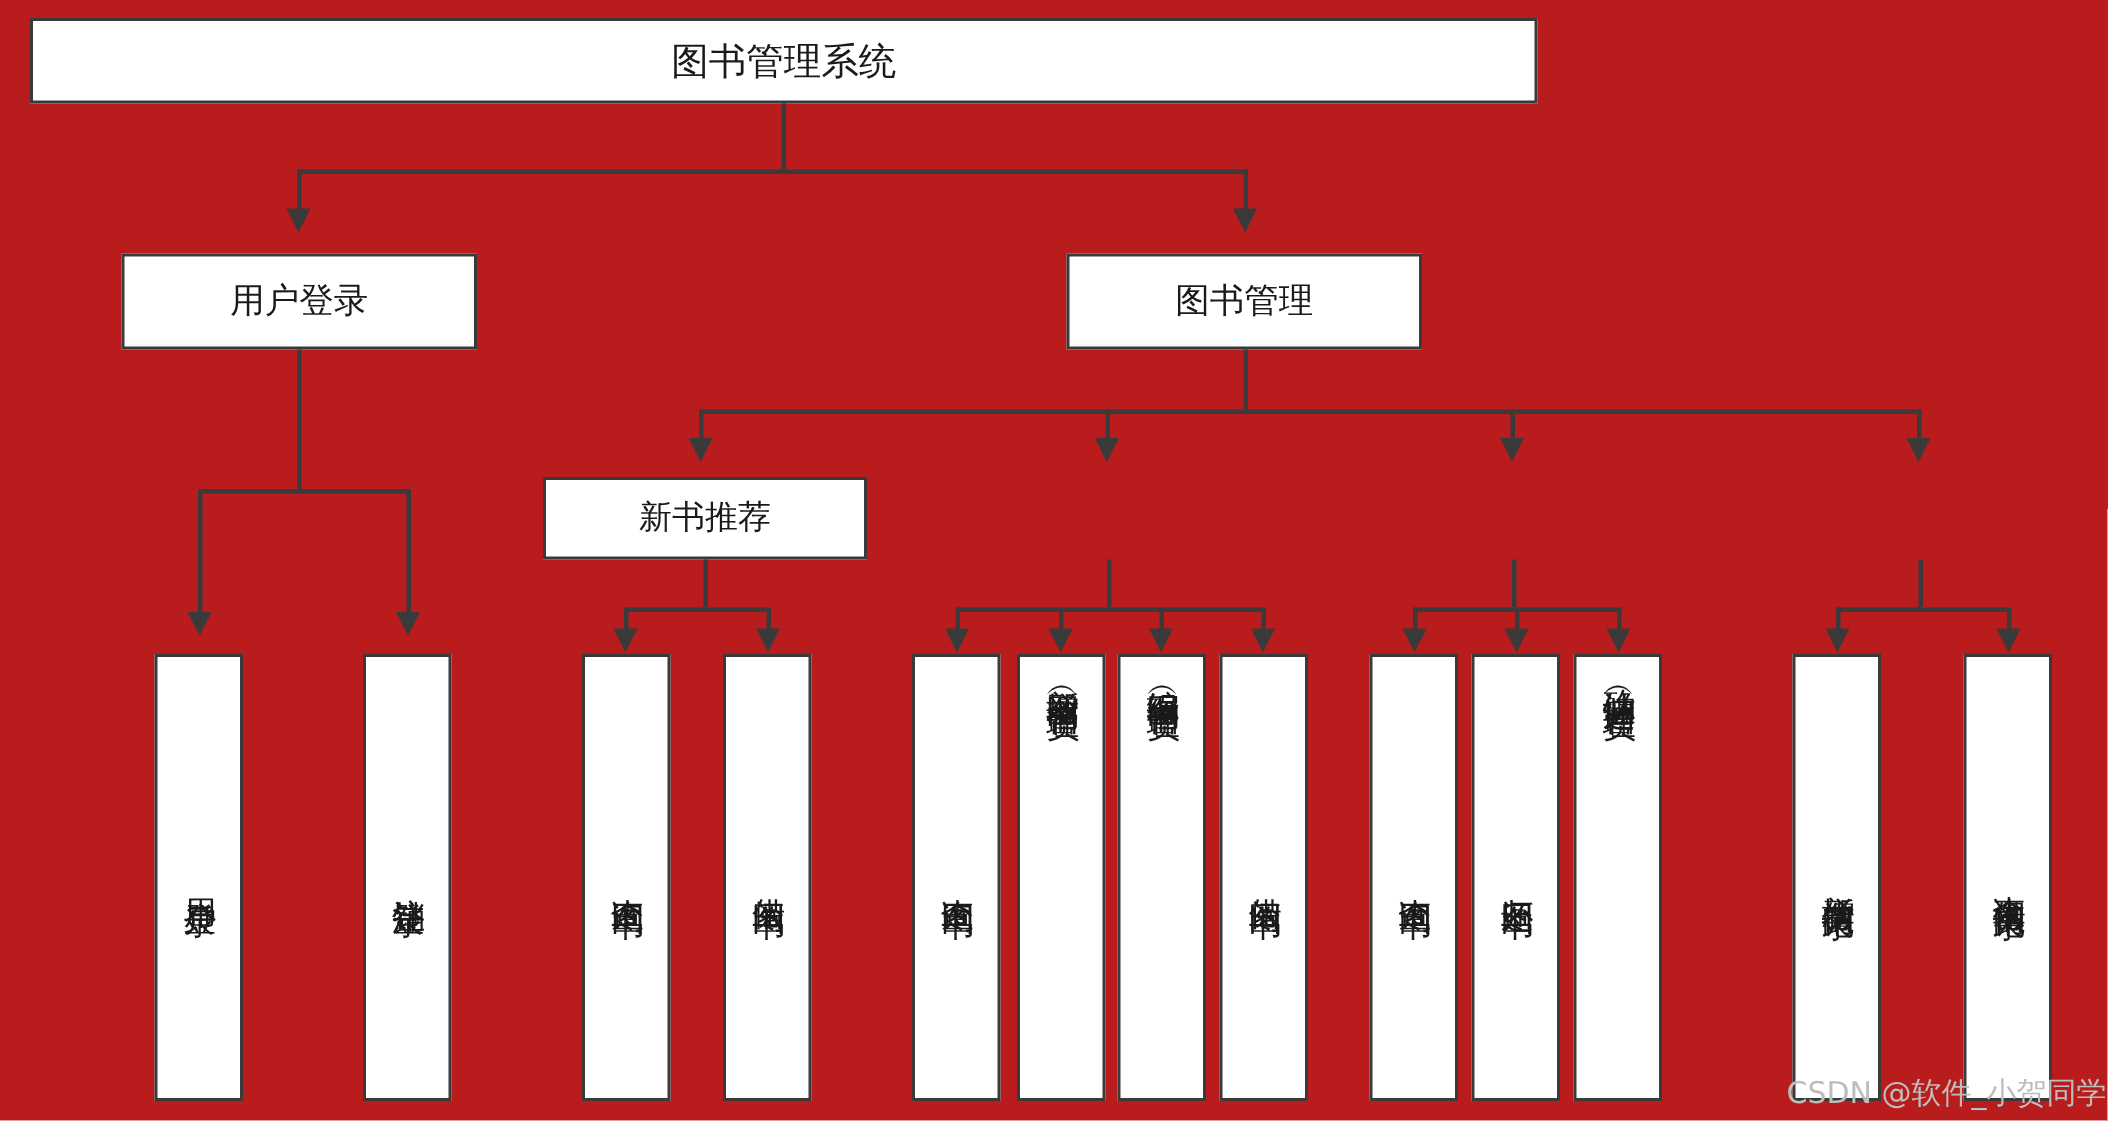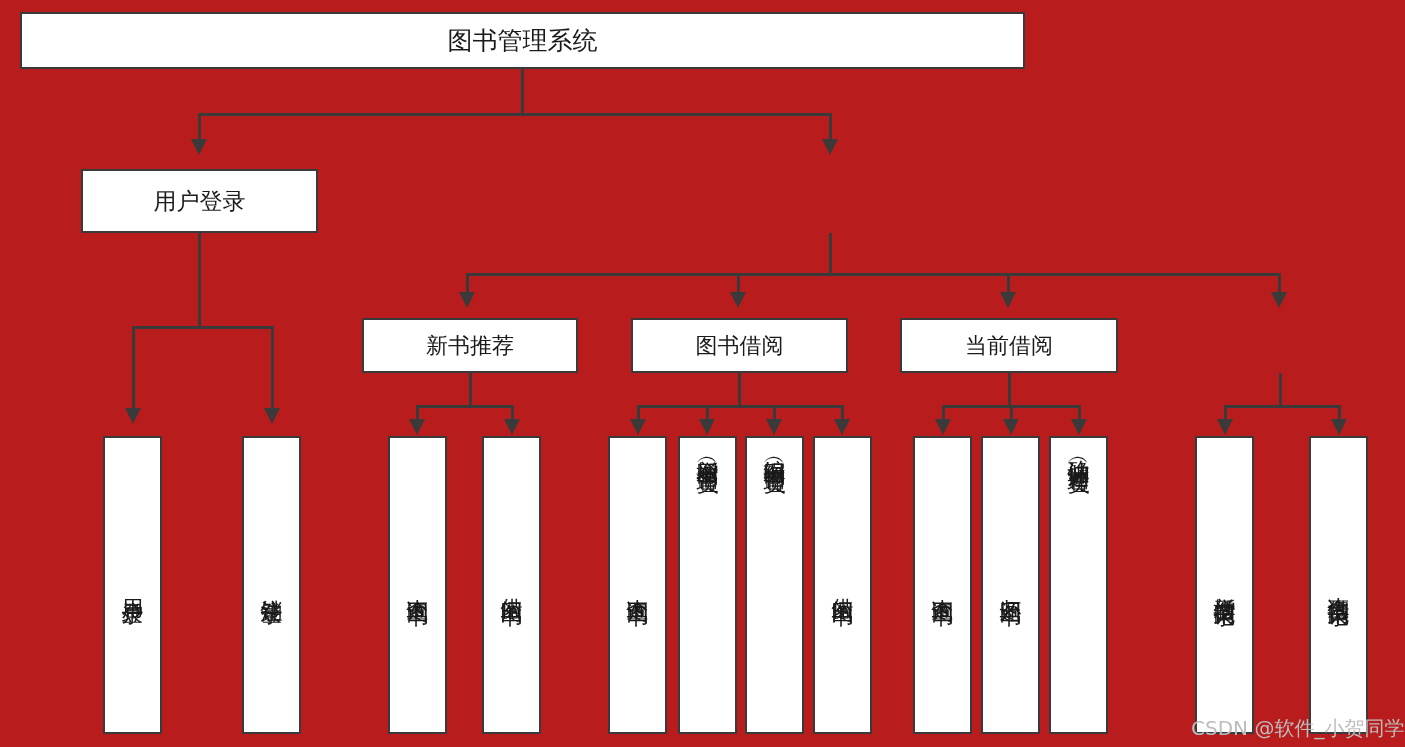--- a/index.html
+++ b/index.html
@@ -101,20 +101,23 @@
   <div class="edge v" style="left:198px; top:113px; height:28px;"></div>
   <div class="arrow" style="left:191px; top:139px;"></div>
 
   <div class="edge v" style="left:829px; top:113px; height:28px;"></div>
   <div class="arrow" style="left:822px; top:139px;"></div>
 
   <div class="node level2" style="left:81px; top:169px; width:237px; height:64px;">
     <span>用户登录</span>
   </div>
 
+  <div class="node level2" style="left:711px; top:169px; width:237px; height:64px;">
+    <span>图书管理</span>
+  </div>
 
   <div class="edge v" style="left:198px; top:233px; height:93px;"></div>
   <div class="edge h" style="left:132px; top:326px; width:142px;"></div>
   <div class="edge v" style="left:132px; top:326px; height:84px;"></div>
   <div class="arrow" style="left:125px; top:408px;"></div>
   <div class="edge v" style="left:271px; top:326px; height:84px;"></div>
   <div class="arrow" style="left:264px; top:408px;"></div>
 
   <div class="edge v" style="left:829px; top:233px; height:40px;"></div>
   <div class="edge h" style="left:466px; top:273px; width:815px;"></div>
@@ -123,26 +126,20 @@
   <div class="edge v" style="left:737px; top:273px; height:21px;"></div>
   <div class="arrow" style="left:730px; top:292px;"></div>
   <div class="edge v" style="left:1007px; top:273px; height:21px;"></div>
   <div class="arrow" style="left:1000px; top:292px;"></div>
   <div class="edge v" style="left:1278px; top:273px; height:21px;"></div>
   <div class="arrow" style="left:1271px; top:292px;"></div>
 
   <div class="node level3" style="left:362px; top:318px; width:216px; height:55px;">
     <span>新书推荐</span>
   </div>
-  <div class="node level3" style="left:631px; top:318px; width:217px; height:55px;">
-    <span>图书借阅</span>
-  </div>
-  <div class="node level3" style="left:900px; top:318px; width:218px; height:55px;">
-    <span>当前借阅</span>
-  </div>
 
   <div class="edge v" style="left:469px; top:373px; height:32px;"></div>
   <div class="edge h" style="left:416px; top:405px; width:95px;"></div>
   <div class="edge v" style="left:416px; top:405px; height:16px;"></div>
   <div class="arrow" style="left:409px; top:419px;"></div>
   <div class="edge v" style="left:511px; top:405px; height:16px;"></div>
   <div class="arrow" style="left:504px; top:419px;"></div>
 
   <div class="edge v" style="left:738px; top:373px; height:32px;"></div>
   <div class="edge h" style="left:637px; top:405px; width:206px;"></div>

